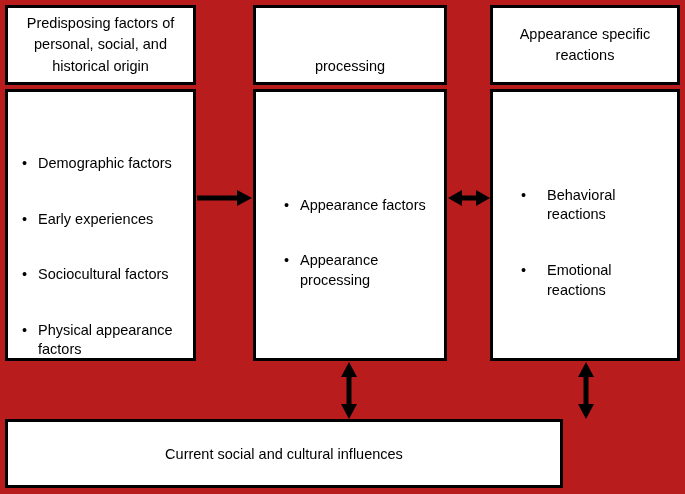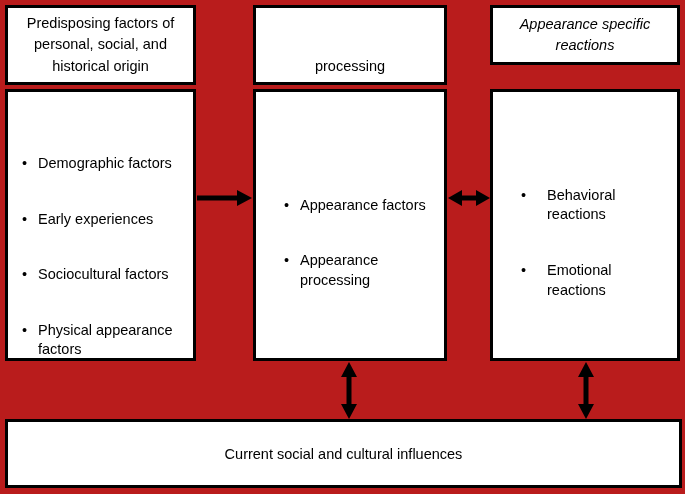--- a/index.html
+++ b/index.html
@@ -156,41 +156,41 @@
         <span class="bullet-dot">•</span>
         <span class="li-text">Appearance factors</span>
       </li>
       <li>
         <span class="bullet-dot">•</span>
         <span class="li-text">Appearance processing</span>
       </li>
     </ul>
   </div>
 
-  <div class="box header-box" style="left:490px; top:5px; width:190px; height:60px;font-style:italic;">
+  <div class="box header-box" style="left:490px; top:5px; width:190px; height:80px;">
     <div class="header-text">
       <span>Appearance specific</span><br>
       <span>reactions</span>
     </div>
   </div>
 
   <div class="box body-box center-v" style="left:490px; top:89px; width:190px; height:272px;">
     <ul class="bullets" id="right-list">
       <li>
         <span class="bullet-dot">•</span>
         <span class="li-text">Behavioral reactions</span>
       </li>
       <li>
         <span class="bullet-dot">•</span>
         <span class="li-text">Emotional reactions</span>
       </li>
     </ul>
   </div>
 
-  <div class="box bottom-box" style="left:5px; top:419px; width:677px; height:69px;">
+  <div class="box bottom-box" style="left:5px; top:419px; width:558px; height:69px;">
     <div class="bottom-text">Current social and cultural influences</div>
   </div>
 
   <svg class="arrow-svg" style="left:196px; top:183px;" width="58" height="30" viewBox="0 0 58 30">
     <line x1="1" y1="15" x2="44" y2="15" stroke="#000000" stroke-width="5"></line>
     <polygon points="56,15 41,7 41,23" fill="#000000"></polygon>
   </svg>
 
   <svg class="arrow-svg" style="left:447px; top:183px;" width="44" height="30" viewBox="0 0 44 30">
     <line x1="12" y1="15" x2="32" y2="15" stroke="#000000" stroke-width="5"></line>

